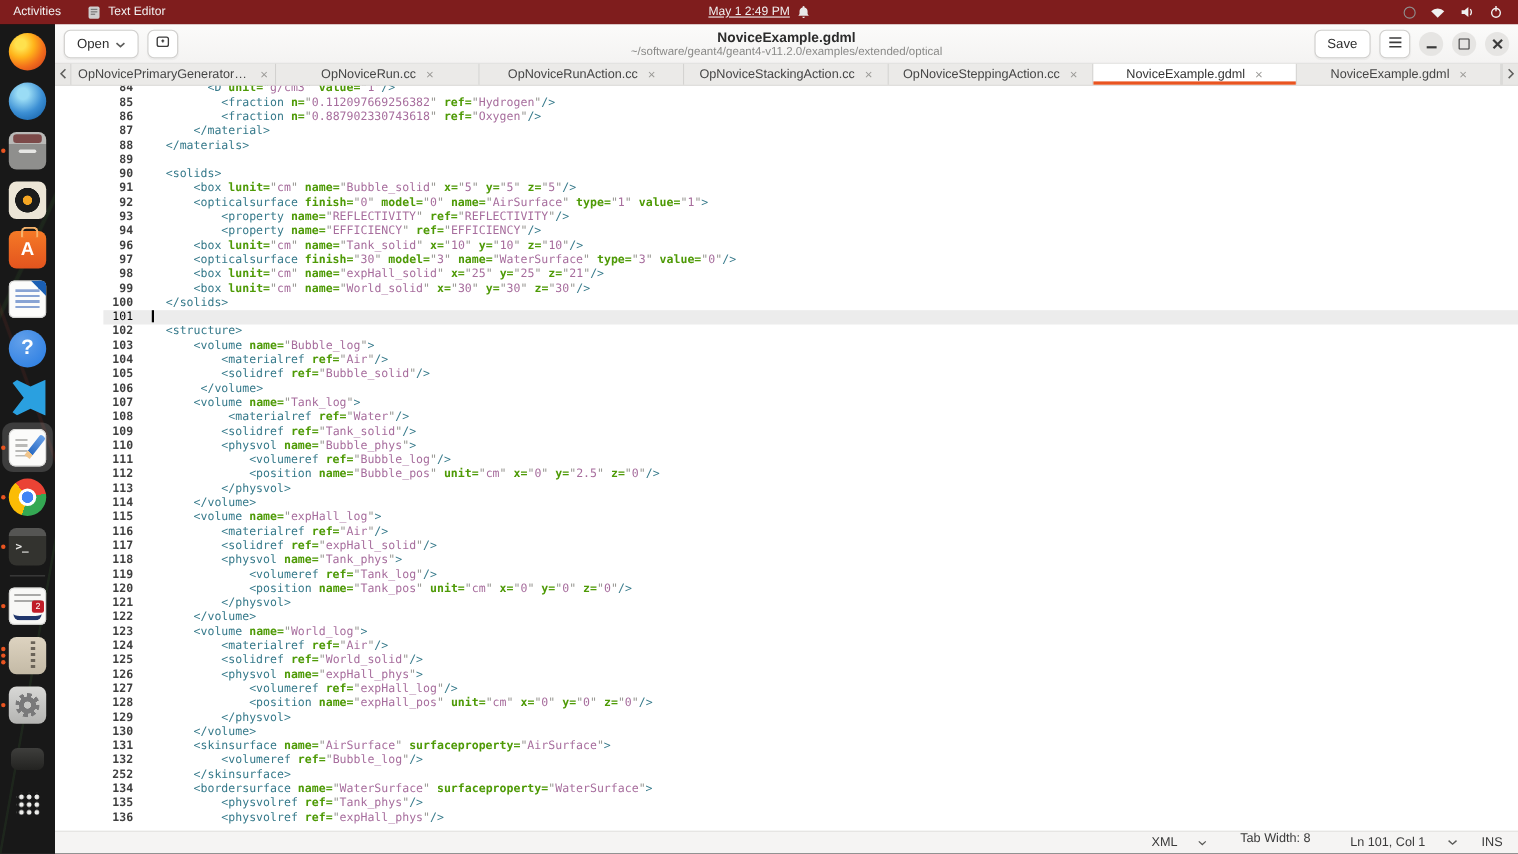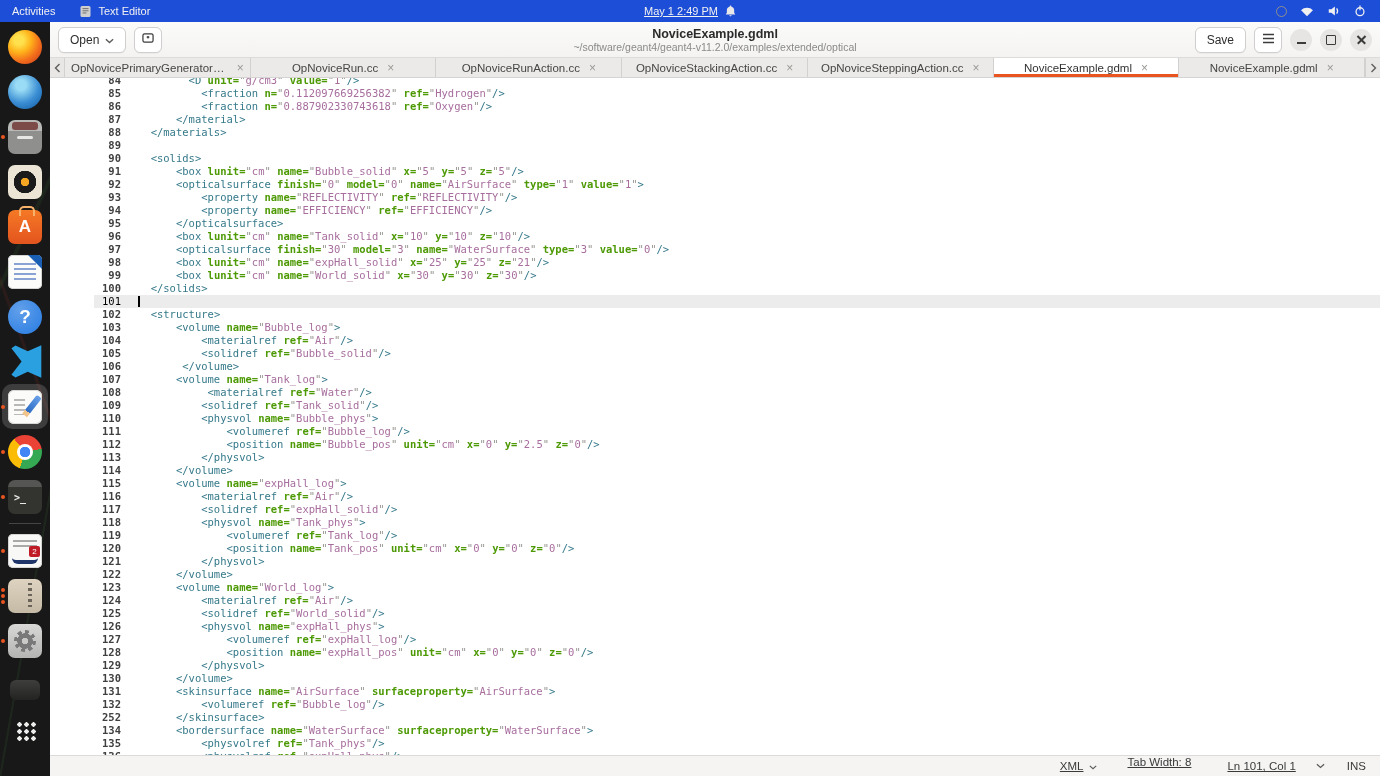--- a/index.html
+++ b/index.html
@@ -1,21 +1,21 @@
 <!DOCTYPE html>
 <html style="--accent: #e95420; --tag-color: #35798a; --attr-color: #4e9a06; --value-color: #a76d9d; --quote-color: #95948f; --linenum: #3f3f3f; --current-line: #ececec;"><head>
 <meta charset="utf-8">
 <style>
   *{margin:0;padding:0;box-sizing:border-box;}
   html,body{width:1380px;height:776px;overflow:hidden;background:#000;
     font-family:"Liberation Sans","DejaVu Sans",sans-serif;}
   .screen{width:1380px;height:776px;display:flex;flex-direction:column;}
 
   
-  .topbar{height:22px;background:#1d4ed8;color:#f1f1f1;display:flex;align-items:center;
+  .topbar{height:22px;background:#7f1d1d;color:#f1f1f1;display:flex;align-items:center;
     font-size:11px;position:relative;flex:0 0 22px;z-index:5;}
   .tb-item{background:none;border:none;color:#f1f1f1;font:inherit;padding:0 12px;height:100%;
     display:flex;align-items:center;gap:6px;cursor:default;}
   .tb-center{position:absolute;left:50%;transform:translateX(-50%);display:flex;align-items:center;gap:7px;height:100%;text-decoration:underline;}
   .tb-right{margin-left:auto;display:flex;align-items:center;gap:13px;padding:0 14px;height:100%;}
   .tb-icon{display:inline-flex;align-items:center;}
   .rec-dot{width:11px;height:11px;border:1.5px solid #8f8f8f;border-radius:50%;display:inline-block;}
 
   
   .bodyrow{flex:1;display:flex;min-height:0;}
@@ -120,21 +120,21 @@
   .ct{flex:1;padding-left:8px;color:#333;}
   .tt{color:var(--tag-color,#35798a);}
   .ta{color:var(--attr-color,#4e9a06);font-weight:bold;}
   .tv{color:var(--value-color,#a76d9d);}
   .tq{color:var(--quote-color,#95948f);}
   .caret{display:inline-block;width:1.5px;height:11px;background:#000;vertical-align:-2px;}
 
   
   .statusbar{height:21px;background:#f5f4f3;border-top:1px solid #dcdbd9;display:flex;align-items:center;
     justify-content:flex-end;font-size:11.5px;color:#3a3a3a;gap:0;flex:0 0 21px;}
-  .sb-btn{background:none;border:none;font:inherit;color:inherit;display:flex;align-items:center;gap:6px;padding:0 10px;height:100%;text-decoration:underline;}
+  .sb-btn{background:none;border:none;font:inherit;color:inherit;display:flex;align-items:center;gap:19px;padding:0 10px;height:100%;}
   .sb-gap1{margin-right:10px;}
   .sb-gap2{margin-right:16px;flex-direction:column;}
   .sb-chev{display:flex;align-items:center;padding:0 18px 0 10px;color:#5a5a58;}
   .sb-ins{padding:0 14px 0 4px;}
   .chev{display:inline-block;}
 </style>
 </head>
 <body>
 
 <div class="screen">
@@ -357,21 +357,20 @@
             <div class="cl"><span class="ln">85</span><span class="ct">          <span class="tt">&lt;fraction</span> <span class="ta">n=</span><span class="tq">"</span><span class="tv">0.112097669256382</span><span class="tq">"</span> <span class="ta">ref=</span><span class="tq">"</span><span class="tv">Hydrogen</span><span class="tq">"</span><span class="tt">/&gt;</span></span></div>
             <div class="cl"><span class="ln">86</span><span class="ct">          <span class="tt">&lt;fraction</span> <span class="ta">n=</span><span class="tq">"</span><span class="tv">0.887902330743618</span><span class="tq">"</span> <span class="ta">ref=</span><span class="tq">"</span><span class="tv">Oxygen</span><span class="tq">"</span><span class="tt">/&gt;</span></span></div>
             <div class="cl"><span class="ln">87</span><span class="ct">      <span class="tt">&lt;/material</span><span class="tt">&gt;</span></span></div>
             <div class="cl"><span class="ln">88</span><span class="ct">  <span class="tt">&lt;/materials</span><span class="tt">&gt;</span></span></div>
             <div class="cl"><span class="ln">89</span><span class="ct"></span></div>
             <div class="cl"><span class="ln">90</span><span class="ct">  <span class="tt">&lt;solids</span><span class="tt">&gt;</span></span></div>
             <div class="cl"><span class="ln">91</span><span class="ct">      <span class="tt">&lt;box</span> <span class="ta">lunit=</span><span class="tq">"</span><span class="tv">cm</span><span class="tq">"</span> <span class="ta">name=</span><span class="tq">"</span><span class="tv">Bubble_solid</span><span class="tq">"</span> <span class="ta">x=</span><span class="tq">"</span><span class="tv">5</span><span class="tq">"</span> <span class="ta">y=</span><span class="tq">"</span><span class="tv">5</span><span class="tq">"</span> <span class="ta">z=</span><span class="tq">"</span><span class="tv">5</span><span class="tq">"</span><span class="tt">/&gt;</span></span></div>
             <div class="cl"><span class="ln">92</span><span class="ct">      <span class="tt">&lt;opticalsurface</span> <span class="ta">finish=</span><span class="tq">"</span><span class="tv">0</span><span class="tq">"</span> <span class="ta">model=</span><span class="tq">"</span><span class="tv">0</span><span class="tq">"</span> <span class="ta">name=</span><span class="tq">"</span><span class="tv">AirSurface</span><span class="tq">"</span> <span class="ta">type=</span><span class="tq">"</span><span class="tv">1</span><span class="tq">"</span> <span class="ta">value=</span><span class="tq">"</span><span class="tv">1</span><span class="tq">"</span><span class="tt">&gt;</span></span></div>
             <div class="cl"><span class="ln">93</span><span class="ct">          <span class="tt">&lt;property</span> <span class="ta">name=</span><span class="tq">"</span><span class="tv">REFLECTIVITY</span><span class="tq">"</span> <span class="ta">ref=</span><span class="tq">"</span><span class="tv">REFLECTIVITY</span><span class="tq">"</span><span class="tt">/&gt;</span></span></div>
             <div class="cl"><span class="ln">94</span><span class="ct">          <span class="tt">&lt;property</span> <span class="ta">name=</span><span class="tq">"</span><span class="tv">EFFICIENCY</span><span class="tq">"</span> <span class="ta">ref=</span><span class="tq">"</span><span class="tv">EFFICIENCY</span><span class="tq">"</span><span class="tt">/&gt;</span></span></div>
-            <div class="cl"><span class="ln">95</span><span class="ct">      <span class="tt">&lt;/opticalsurface</span><span class="tt">&gt;</span></span></div>
             <div class="cl"><span class="ln">96</span><span class="ct">      <span class="tt">&lt;box</span> <span class="ta">lunit=</span><span class="tq">"</span><span class="tv">cm</span><span class="tq">"</span> <span class="ta">name=</span><span class="tq">"</span><span class="tv">Tank_solid</span><span class="tq">"</span> <span class="ta">x=</span><span class="tq">"</span><span class="tv">10</span><span class="tq">"</span> <span class="ta">y=</span><span class="tq">"</span><span class="tv">10</span><span class="tq">"</span> <span class="ta">z=</span><span class="tq">"</span><span class="tv">10</span><span class="tq">"</span><span class="tt">/&gt;</span></span></div>
             <div class="cl"><span class="ln">97</span><span class="ct">      <span class="tt">&lt;opticalsurface</span> <span class="ta">finish=</span><span class="tq">"</span><span class="tv">30</span><span class="tq">"</span> <span class="ta">model=</span><span class="tq">"</span><span class="tv">3</span><span class="tq">"</span> <span class="ta">name=</span><span class="tq">"</span><span class="tv">WaterSurface</span><span class="tq">"</span> <span class="ta">type=</span><span class="tq">"</span><span class="tv">3</span><span class="tq">"</span> <span class="ta">value=</span><span class="tq">"</span><span class="tv">0</span><span class="tq">"</span><span class="tt">/&gt;</span></span></div>
             <div class="cl"><span class="ln">98</span><span class="ct">      <span class="tt">&lt;box</span> <span class="ta">lunit=</span><span class="tq">"</span><span class="tv">cm</span><span class="tq">"</span> <span class="ta">name=</span><span class="tq">"</span><span class="tv">expHall_solid</span><span class="tq">"</span> <span class="ta">x=</span><span class="tq">"</span><span class="tv">25</span><span class="tq">"</span> <span class="ta">y=</span><span class="tq">"</span><span class="tv">25</span><span class="tq">"</span> <span class="ta">z=</span><span class="tq">"</span><span class="tv">21</span><span class="tq">"</span><span class="tt">/&gt;</span></span></div>
             <div class="cl"><span class="ln">99</span><span class="ct">      <span class="tt">&lt;box</span> <span class="ta">lunit=</span><span class="tq">"</span><span class="tv">cm</span><span class="tq">"</span> <span class="ta">name=</span><span class="tq">"</span><span class="tv">World_solid</span><span class="tq">"</span> <span class="ta">x=</span><span class="tq">"</span><span class="tv">30</span><span class="tq">"</span> <span class="ta">y=</span><span class="tq">"</span><span class="tv">30</span><span class="tq">"</span> <span class="ta">z=</span><span class="tq">"</span><span class="tv">30</span><span class="tq">"</span><span class="tt">/&gt;</span></span></div>
             <div class="cl"><span class="ln">100</span><span class="ct">  <span class="tt">&lt;/solids</span><span class="tt">&gt;</span></span></div>
             <div class="cl cur"><span class="ln">101</span><span class="ct"><span class="caret"></span></span></div>
             <div class="cl"><span class="ln">102</span><span class="ct">  <span class="tt">&lt;structure</span><span class="tt">&gt;</span></span></div>
             <div class="cl"><span class="ln">103</span><span class="ct">      <span class="tt">&lt;volume</span> <span class="ta">name=</span><span class="tq">"</span><span class="tv">Bubble_log</span><span class="tq">"</span><span class="tt">&gt;</span></span></div>
             <div class="cl"><span class="ln">104</span><span class="ct">          <span class="tt">&lt;materialref</span> <span class="ta">ref=</span><span class="tq">"</span><span class="tv">Air</span><span class="tq">"</span><span class="tt">/&gt;</span></span></div>
             <div class="cl"><span class="ln">105</span><span class="ct">          <span class="tt">&lt;solidref</span> <span class="ta">ref=</span><span class="tq">"</span><span class="tv">Bubble_solid</span><span class="tq">"</span><span class="tt">/&gt;</span></span></div>

